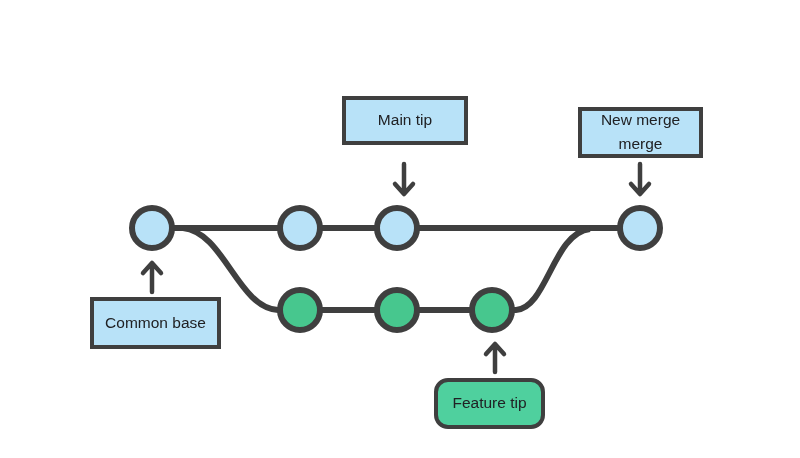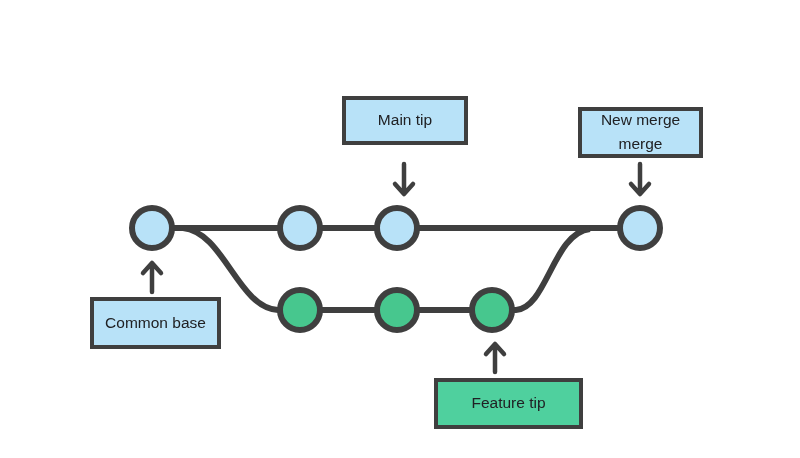--- a/index.html
+++ b/index.html
@@ -47,21 +47,21 @@
     text-align: center;
     font-size: 15.5px;
     line-height: 1.22;
     color: var(--text, #202124);
   }
   .label-box.blue  { background: var(--label-blue, #b8e2f8); }
   .label-box.green { background: var(--label-green, #4fd09e); }
   .box-main-tip    { left: 342px; top: 96px; width: 126px; height: 49px; }
   .box-new-merge   { left: 578px; top: 107px; width: 125px; height: 51px; justify-content: space-between; }
   .box-common-base { left: 90px;  top: 297px; width: 131px; height: 52px; text-align: center; }
-  .box-feature-tip { left: 434px; top: 378px; width: 149px; height: 51px; }
+  .box-feature-tip { left: 434px; top: 378px; width: 111px; height: 51px; border-radius: 14px; }
 </style>
 </head>
 <body>
 
 <div class="stage">
 
   <svg class="diagram-svg" width="800" height="458" viewBox="0 0 800 458">
 
     <path class="branch-line" d="M 152 228 H 640"></path>
     <path class="branch-line" d="M 183 228 C 224 232 238 308 278 310 L 516 310 C 547 308 553 233 590 229"></path>

